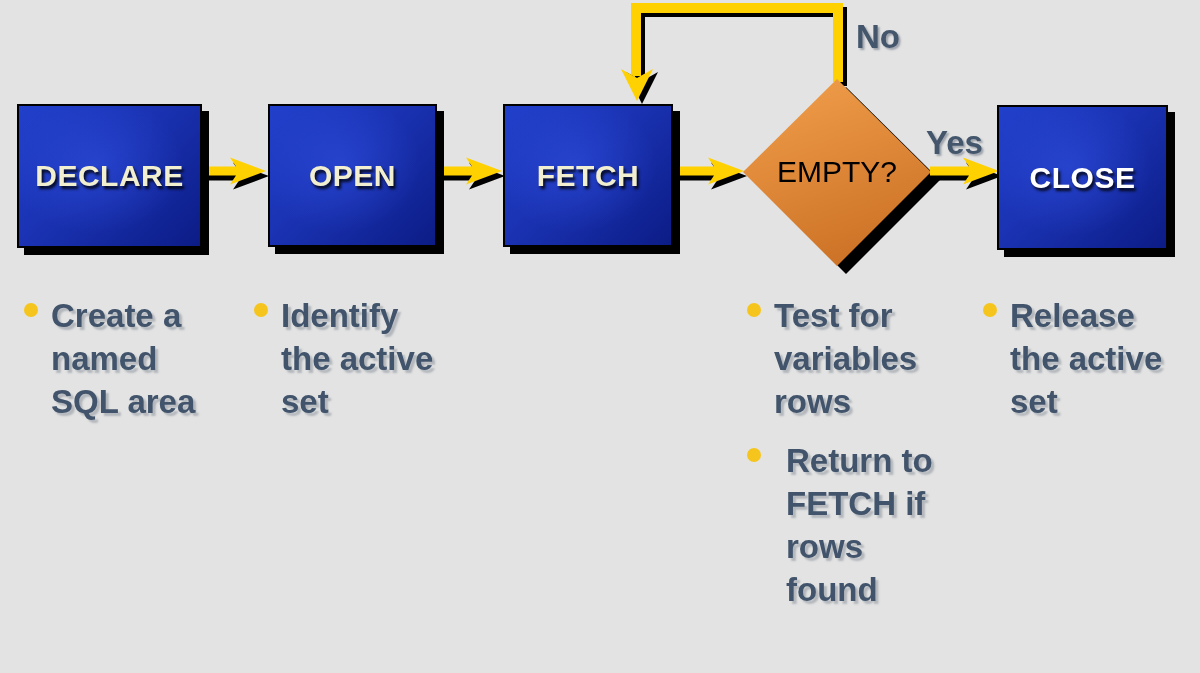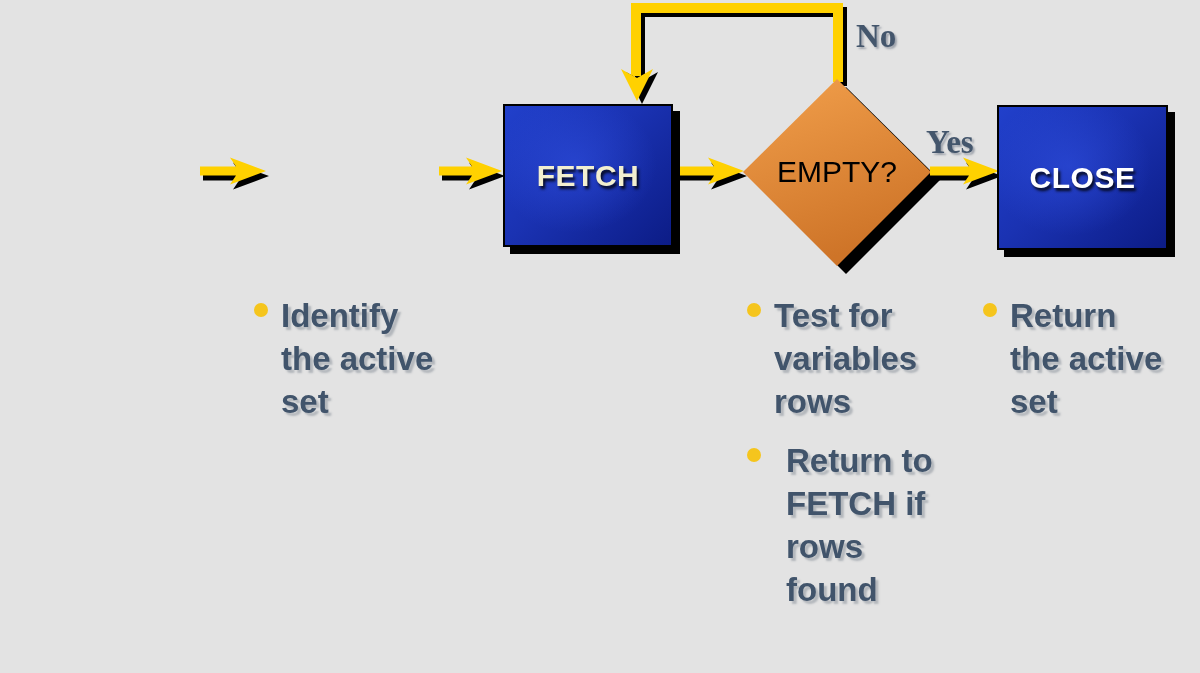--- a/index.html
+++ b/index.html
@@ -36,21 +36,20 @@
   .decision-label{
     position:absolute;left:742px;top:78px;width:190px;height:188px;
     display:flex;align-items:center;justify-content:center;
     font-weight:normal;font-size:30px;color:#000;
   }
   
   .branch-label{
     position:absolute;
     font-weight:bold;font-size:33px;color:#44566c;
     text-shadow:2px 2px 2px rgba(100,110,125,.55);
-    font-family:Liberation Serif, serif;
   }
   #label-no{left:856px;top:18px;}
   #label-yes{left:926px;top:124px;}
   
   .note{position:absolute;top:294px;}
   #note-declare{left:24px;width:200px;}
   #note-open{left:254px;width:195px;}
   #note-fetch{left:488px;width:195px;}
   #note-empty{left:747px;width:200px;}
   #note-close{left:983px;width:200px;}
@@ -106,32 +105,46 @@
       <polygon points="846,87 940,180 846,274 752,180" fill="#000"></polygon>
       <polygon points="837,79 931,172 837,266 743,172" fill="url(#orangeGrad)"></polygon>
     </g>
 
     <g>
       <polygon points="933,171.5 972,171.5 966,162.5 1002,176 966,189.5 972,180.5 933,180.5" fill="#000"></polygon>
       <polygon points="930,166.5 969,166.5 963,157.5 999,171 963,184.5 969,175.5 930,175.5" fill="#ffd100"></polygon>
     </g>
   </svg>
 
+  <div class="box" id="box-declare">
+    <span class="box-label">DECLARE</span>
+  </div>
+  <div class="box" id="box-open">
+    <span class="box-label">OPEN</span>
+  </div>
   <div class="box" id="box-fetch">
     <span class="box-label">FETCH</span>
   </div>
   <div class="box" id="box-close">
     <span class="box-label white">CLOSE</span>
   </div>
 
   <div class="decision-label">EMPTY?</div>
 
   <div class="branch-label" id="label-no">No</div>
   <div class="branch-label" id="label-yes">Yes</div>
 
+  <div class="note" id="note-declare">
+    <div class="note-item">
+      <span class="dot"></span>
+      <span class="note-text">Create a
+named
+SQL area</span>
+    </div>
+  </div>
 
   <div class="note" id="note-open">
     <div class="note-item">
       <span class="dot"></span>
       <span class="note-text">Identify
 the active
 set</span>
     </div>
   </div>
 
@@ -148,19 +161,19 @@
       <span class="note-text">Return to
 FETCH if
 rows
 found</span>
     </div>
   </div>
 
   <div class="note" id="note-close">
     <div class="note-item">
       <span class="dot"></span>
-      <span class="note-text">Return
+      <span class="note-text">Release
 the active
 set</span>
     </div>
   </div>
 
 </div>
 
 </body></html>

